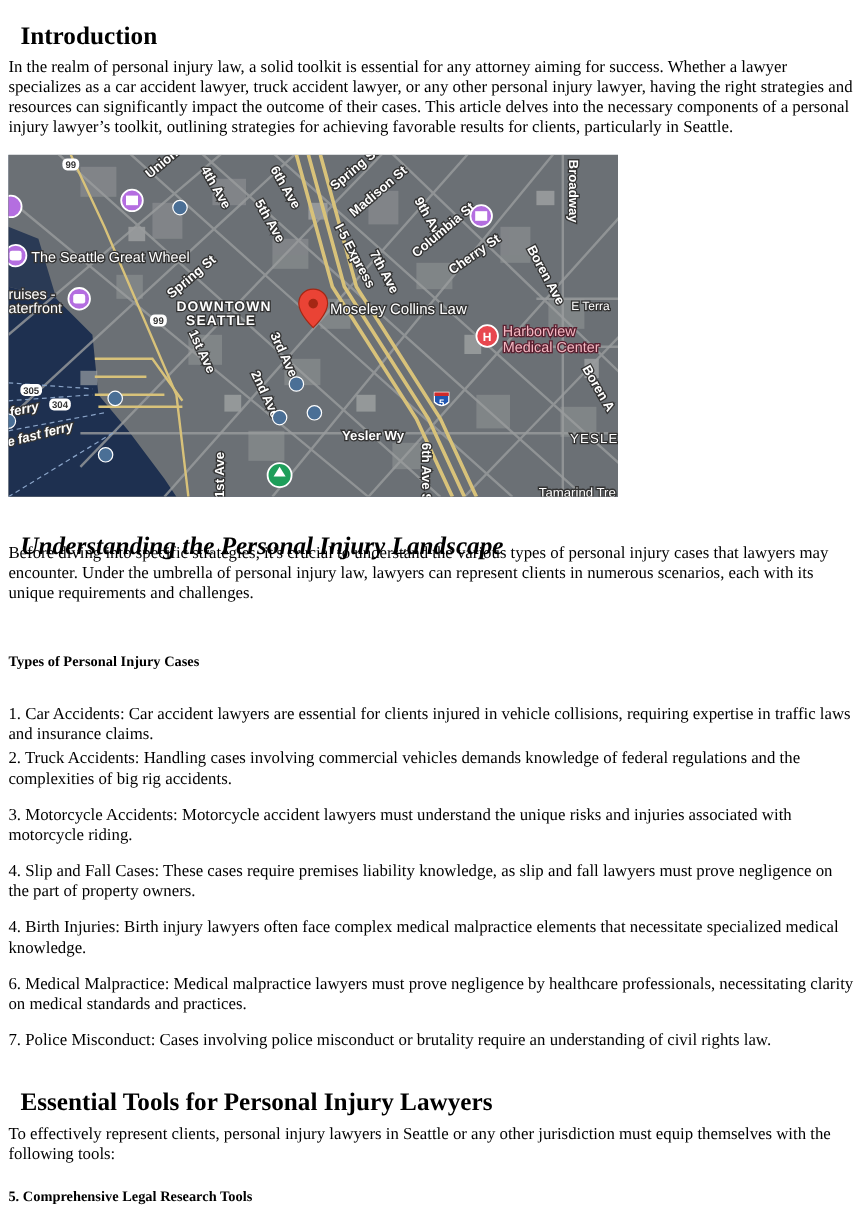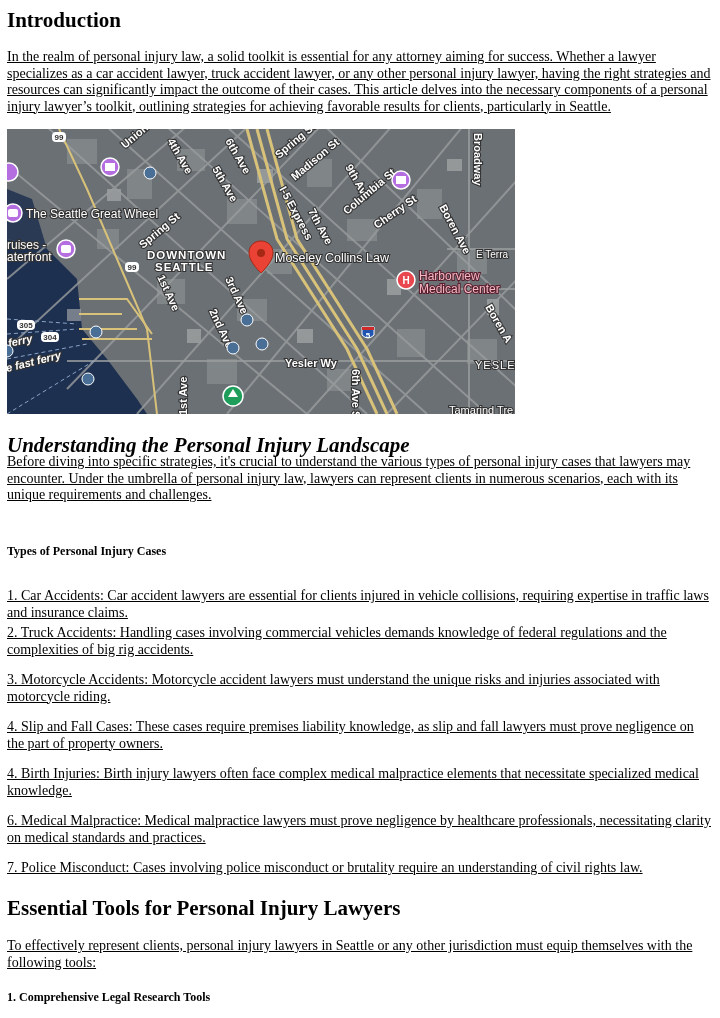--- a/index.html
+++ b/index.html
@@ -2,26 +2,26 @@
 <html><head>
   <meta charset="utf-8">
   <style>
     html, body { margin: 0; padding: 0; background: #ffffff; }
     body {
       width: 720px; height: 1018px; overflow: hidden;
       font-family: "Liberation Serif", "DejaVu Serif", serif;
       color: #000;
     }
     h2 {
-      font-size: 21px; font-weight: bold; margin: 0; line-height: 26px; text-align: center;
+      font-size: 21px; font-weight: bold; margin: 10px; line-height: 26px; text-align: center;
     }
     h3 {
       font-size: 12px; font-weight: bold; margin: 0; line-height: 20px;
     }
-    p { font-size: 14px; line-height: 16.5px; margin: 0; text-decoration: underline; }
+    p { font-size: 14px; line-height: 16.5px; margin: 0; }
     .h-intro { position: absolute; top: 7px; left: 7px; }
     .p-intro { position: absolute; top: 49px; left: 7px; width: 712px; }
     .map {
       position: absolute; top: 129px; left: 7px; width: 508px; height: 285px;
       overflow: hidden; background: #4a5560;
     }
     .h-land { position: absolute; top: 432px; left: 7px; font-style: italic; }
     .p-land { position: absolute; top: 454px; left: 7px; width: 706px; }
     .h-types { position: absolute; top: 541px; left: 7px; }
     .case { position: absolute; left: 7px; width: 706px; }
@@ -228,13 +228,13 @@
 <p class="case" style="top:588px">1. Car Accidents: Car accident lawyers are essential for clients injured in vehicle collisions, requiring expertise in traffic laws and insurance claims.</p>
 <p class="case" style="top:625px">2. Truck Accidents: Handling cases involving commercial vehicles demands knowledge of federal regulations and the complexities of big rig accidents.</p>
 <p class="case" style="top:672px">3. Motorcycle Accidents: Motorcycle accident lawyers must understand the unique risks and injuries associated with motorcycle riding.</p>
 <p class="case" style="top:719px">4. Slip and Fall Cases: These cases require premises liability knowledge, as slip and fall lawyers must prove negligence on the part of property owners.</p>
 <p class="case" style="top:766px">4. Birth Injuries: Birth injury lawyers often face complex medical malpractice elements that necessitate specialized medical knowledge.</p>
 <p class="case" style="top:813px">6. Medical Malpractice: Medical malpractice lawyers must prove negligence by healthcare professionals, necessitating clarity on medical standards and practices.</p>
 <p class="case" style="top:860px">7. Police Misconduct: Cases involving police misconduct or brutality require an understanding of civil rights law.</p>
 
 <h2 class="h-tools">Essential Tools for Personal Injury Lawyers</h2>
 <p class="p-tools">To effectively represent clients, personal injury lawyers in Seattle or any other jurisdiction must equip themselves with the following tools:</p>
-<h3 class="h-research">1. Comprehensive Legal Research Tools</h3>
+<h3 class="h-research">5. Comprehensive Legal Research Tools</h3>
 
 </body></html>

